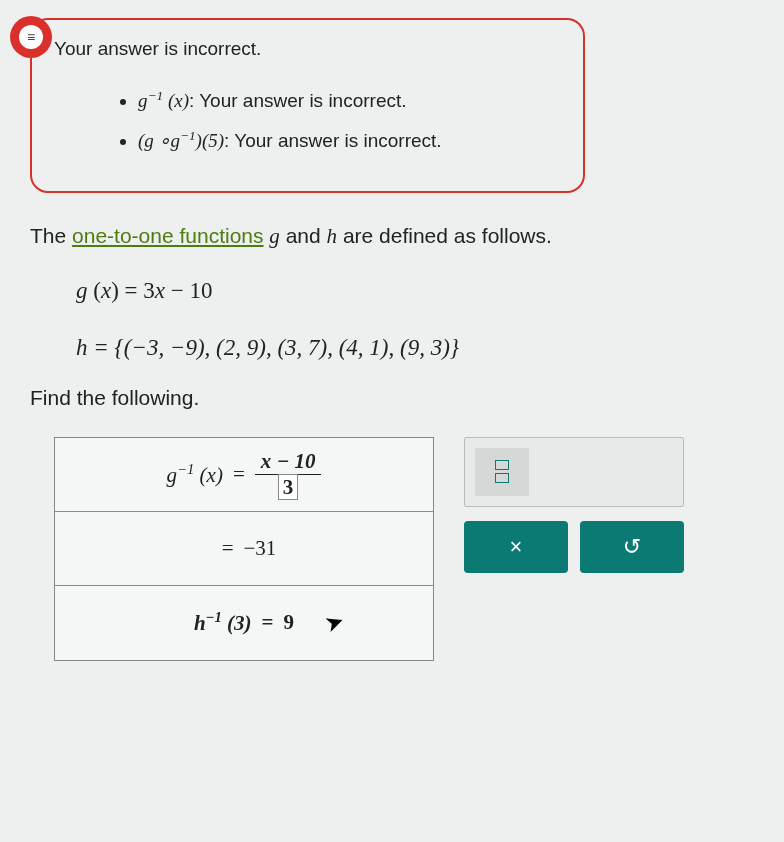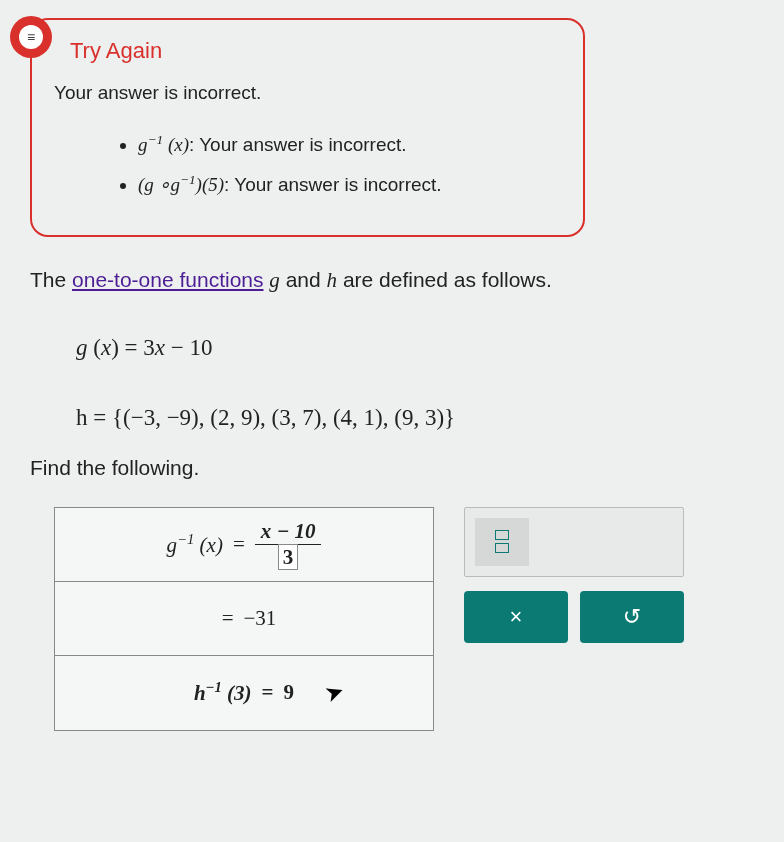--- a/index.html
+++ b/index.html
@@ -54,22 +54,22 @@
     margin-left: 84px;
   }
   .feedback-list li {
     font-size: 19px;
     margin-bottom: 12px;
     line-height: 1.4;
   }
   .math-i { font-style: italic; font-family: 'Times New Roman', serif; }
   .sup { font-size: 0.7em; vertical-align: super; }
   .problem-area { margin: 26px 20px 0 30px; font-size: 21px; color:#222; line-height:1.6;}
-  .link { color: #4c1d95; text-decoration: underline; }
-  .eq-block { margin: 33px 0 12px 46px; font-family:'Times New Roman', serif; font-size:23px;}
+  .link { color: #4d7c0f; text-decoration: underline; }
+  .eq-block { margin: 20px 0 12px 46px; font-family:'Times New Roman', serif; font-size:23px;}
   .answer-panel {
     display:flex; gap: 30px; margin: 22px 0 0 54px;
   }
   .answer-table {
     border: 1px solid #888;
     background: #f5f6f6;
     width: 380px;
   }
   .answer-row {
     border-bottom: 1px solid #888;
@@ -115,40 +115,39 @@
     transform: rotate(-20deg);
   }
 </style>
 </head>
 <body>
 
 <div class="feedback-box">
   <div class="icon-circle">
     <div class="icon-inner">≡</div>
   </div>
-  <div class="try-again">Try Again</div>
   <div class="sub-incorrect">Your answer is incorrect.</div>
   <ul class="feedback-list">
     <li>
       <span class="math-i"><span style="font-style:italic">g</span><span class="sup">−1</span> (<span style="font-style:italic">x</span>)</span><span>: Your answer is incorrect.</span>
     </li>
     <li>
       <span class="math-i">(<span style="font-style:italic">g</span> ∘<span style="font-style:italic">g</span><span class="sup">−1</span>)(5)</span><span>: Your answer is incorrect.</span>
     </li>
   </ul>
 </div>
 
 <div class="problem-area">
   <p>
     <span>The </span><a class="link">one-to-one functions</a><span> <span class="math-i">g</span> and <span class="math-i">h</span> are defined as follows.</span>
   </p>
   <div class="eq-block">
     <span class="math-i">g</span> (<span class="math-i">x</span>) = 3<span class="math-i">x</span> − 10
   </div>
-  <div class="eq-block" style="">h = {(−3,  −9),  (2,  9),  (3,  7),  (4,  1),  (9,  3)}</div>
+  <div class="eq-block" style="font-style:italic">h = {(−3,  −9),  (2,  9),  (3,  7),  (4,  1),  (9,  3)}</div>
   <p style="margin-top:14px">Find the following.</p>
 </div>
 
 <div class="answer-panel">
   <div class="answer-table">
     <div class="answer-row">
       <span class="math-i"><span>g</span><span class="sup">−1</span> (<span>x</span>)</span>
       <span style="margin:0 10px">=</span>
       <span class="frac">
         <span class="num math-i">x − 10</span>

